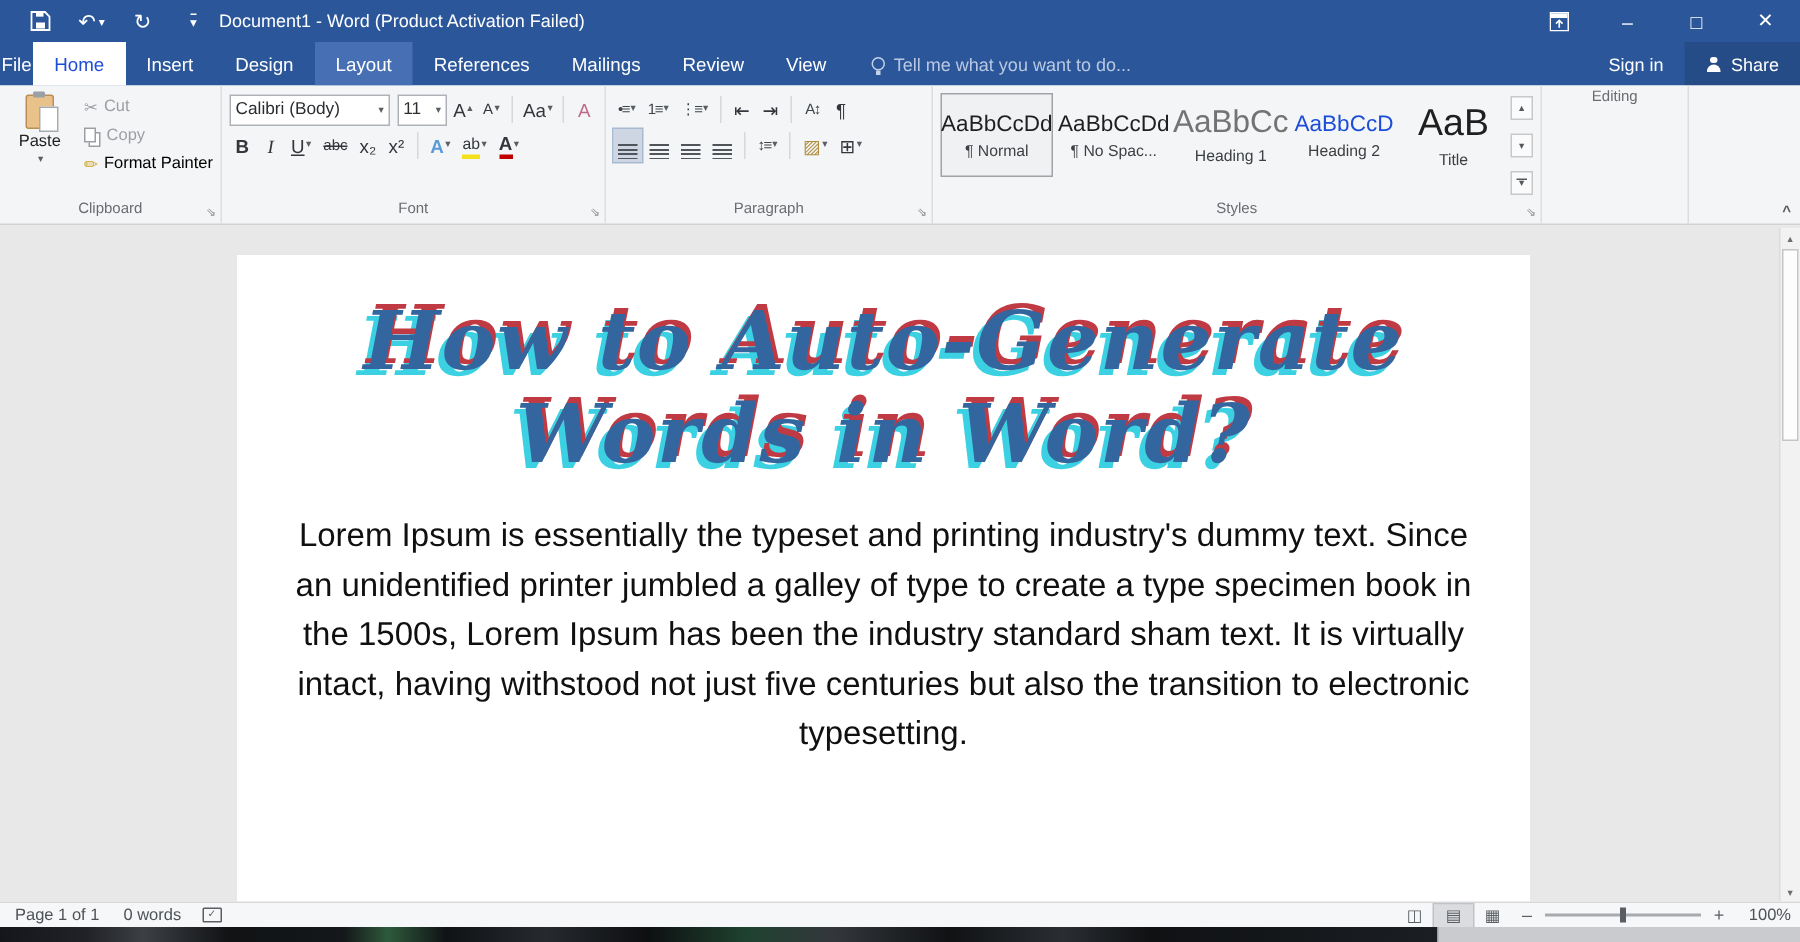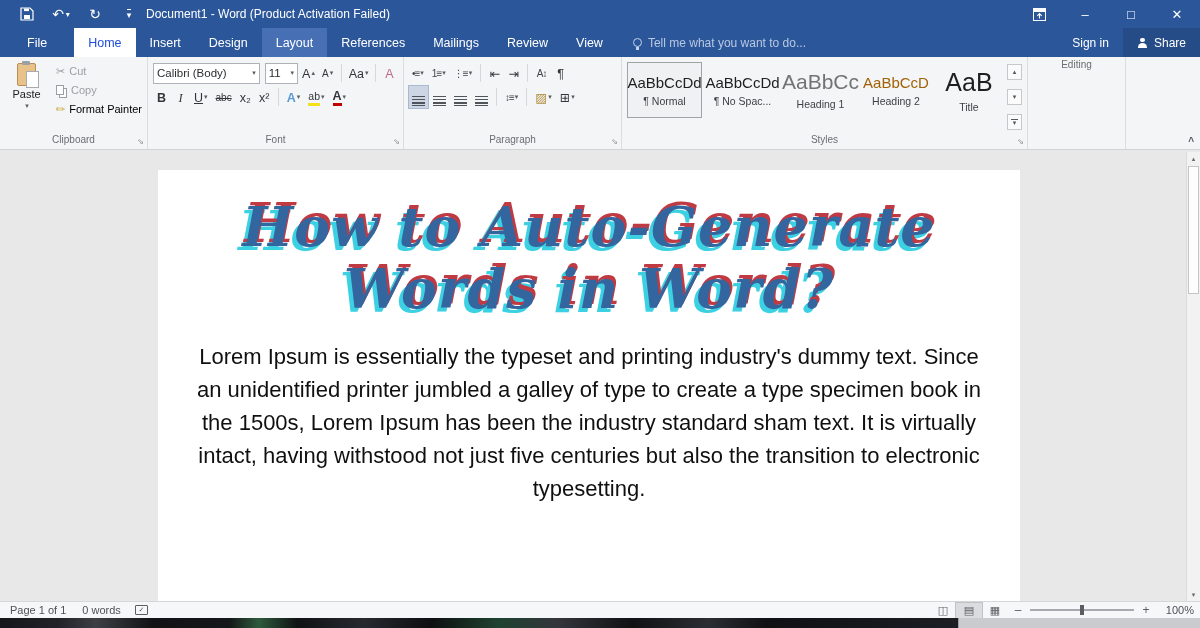--- a/index.html
+++ b/index.html
@@ -12,21 +12,21 @@
   .qat-btn { min-width:34px; height:24px; display:flex; align-items:center; justify-content:center; font-size:14px; color:#fff; cursor:default; }
   .qat-caret { font-size:8px; margin-left:2px; color:#fff; }
   .qat-custom { font-size:9px; border-top:1px solid #fff; line-height:8px; padding-top:1px; }
   .tb-title { flex:1; text-align:left; font-size:12px; color:#fff; white-space:nowrap; }
   .win-controls { display:flex; align-items:center; }
   .win-btn { width:46px; height:28px; display:flex; align-items:center; justify-content:center; font-size:13px; color:#fff; }
 
   
   .tabrow { height:29px; background:#2b579a; display:flex; align-items:stretch; color:#fff; font-size:12.5px; flex:0 0 auto; }
   .tab { display:flex; align-items:center; padding:0 14px; cursor:default; }
-  .tab-file { padding:0 27px; }
+  .tab-file { padding:0 1px; }
   .tab-active { background:#fff; color:#1d4ed8; }
   .tab-hover { background:#466fb4; }
   .tellme { display:flex; align-items:center; gap:6px; margin-left:16px; color:#b9c8e2; font-size:12px; }
   .bulb { width:9px; height:9px; border:1.3px solid #c3d2ea; border-radius:50%; display:inline-block; position:relative; }
   .bulb::after { content:""; position:absolute; left:2px; bottom:-4px; width:3px; height:3px; background:#c3d2ea; }
   .tabrow-spacer { flex:1; }
   .signin { display:flex; align-items:center; padding:0 14px; font-size:12px; }
   .share { display:flex; align-items:center; gap:6px; padding:0 14px; font-size:12px; background:rgba(0,0,0,0.12); }
   .person { width:11px; height:10px; display:inline-block; position:relative; }
   .person::before { content:""; position:absolute; top:0; left:3.5px; width:4.5px; height:4.5px; border-radius:50%; background:#fff; }
@@ -78,21 +78,21 @@
   .li-ico { font-size:10px; letter-spacing:-1px; color:#3f444a; }
   .bars { display:inline-block; width:13px; height:10px; background:repeating-linear-gradient(to bottom,#50555c 0 1.4px,transparent 1.4px 3.1px); }
 
   
   .g-styles { width:406px; }
   .g-styles .grp-body { display:flex; gap:3px; padding-top:5px; }
   .style-card { width:75px; height:56px; display:flex; flex-direction:column; align-items:center; justify-content:center; gap:4px; border:1px solid transparent; }
   .style-card.sel { border-color:#a0a3a7; background:#f0f1f3; }
   .st-preview { font-size:15px; color:#1f1f1f; white-space:nowrap; }
   .st-h1 { color:#737373; font-size:21px; }
-  .st-h2 { color:#a16207; font-size:15px; }
+  .st-h2 { color:#1d4ed8; font-size:15px; }
   .st-title { font-size:25px; font-weight:400; }
   .st-name { font-size:10.5px; color:#3c3f43; white-space:nowrap; }
   .style-scroll { width:16px; display:flex; flex-direction:column; justify-content:space-between; padding:2px 0; }
   .ssc-btn { width:15px; height:16px; border:1px solid #c6c8cb; background:#fbfbfc; font-size:7px; color:#55595e; display:flex; align-items:center; justify-content:center; }
   .ssc-more { flex-direction:column; line-height:4px; }
   .ssc-more i { font-style:normal; border-top:1px solid #55595e; width:7px; height:1px; margin-bottom:1px; }
 
   
   .g-editing { width:98px; }
   .ed-row { display:flex; align-items:center; gap:5px; font-size:11.5px; color:#33373c; height:19px; }

